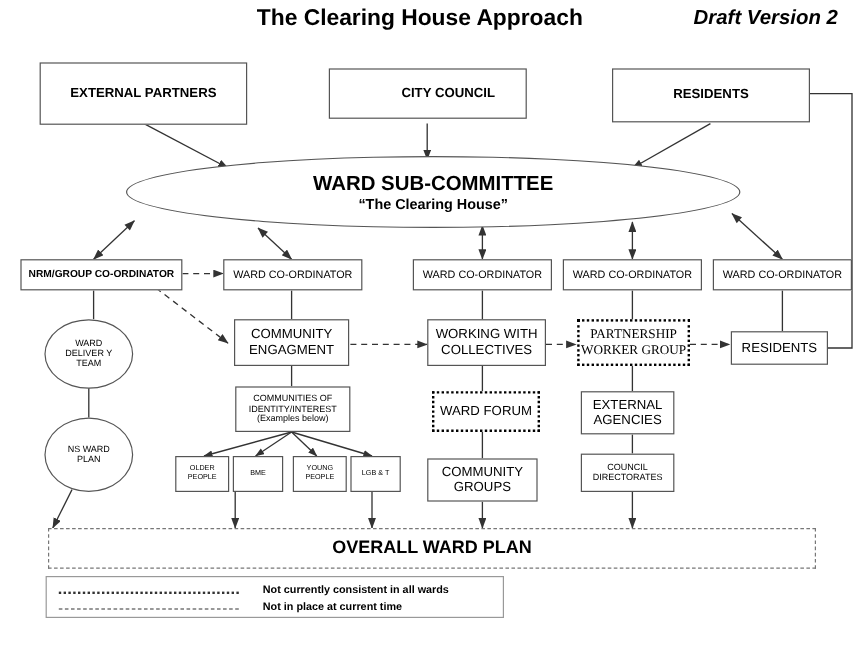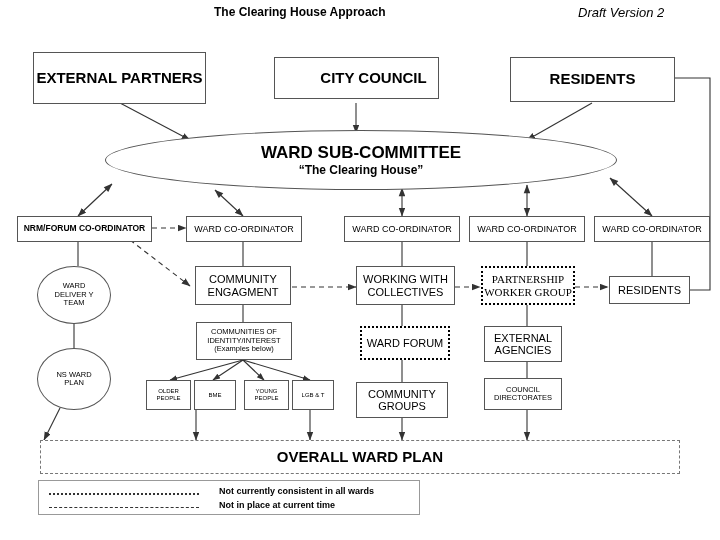--- a/index.html
+++ b/index.html
@@ -14,33 +14,33 @@
   
   .node{position:absolute;box-sizing:border-box;background:#fff;
         display:flex;align-items:center;justify-content:center;
         text-align:center;line-height:1.12;z-index:3;}
   .box{border:1px solid #555;}
   .dotted{border:2px dotted #000;}
   .dashedbox{border:1px dashed #777;}
   .ellipse{border:1px solid #555;border-radius:50%;}
   .circle{border:1px solid #555;border-radius:50%;}
 
-  .t-head{font-size:15px;font-weight:bold;}
+  .t-head{font-size:11px;font-weight:bold;}
   .t-big{font-size:17px;font-weight:bold;}
   .t-sub{font-size:12px;font-weight:bold;}
   .t-coord{font-size:9px;}
   .t-coord-b{font-size:8.5px;font-weight:bold;}
   .t-mid{font-size:11px;}
   .t-small{font-size:7.5px;}
   .t-tiny{font-size:6px;}
   .t-plan{font-size:15px;font-weight:bold;}
 
   
-  #title{position:absolute;left:214px;top:5px;font-size:12px;font-weight:bold;}
-  #version{position:absolute;left:578px;top:5px;font-size:13px;font-weight:normal;
+  #title{position:absolute;left:214px;top:5px;font-size:19px;font-weight:bold;}
+  #version{position:absolute;left:578px;top:5px;font-size:17px;font-weight:bold;
            font-style:italic;}
 
   
   #legend{position:absolute;left:38px;top:480px;width:382px;height:35px;
           border:1px solid #999;background:#fff;z-index:4;box-sizing:border-box;}
   .legrow{position:absolute;height:15px;}
   .legline{position:absolute;left:10px;width:150px;top:7px;height:0;}
   .l-dot{border-top:2px dotted #333;}
   .l-dash{border-top:1px dashed #333;}
   .legtext{position:absolute;left:180px;top:0;font-size:9px;font-weight:bold;
@@ -130,21 +130,21 @@
   <div class="node box t-head" style="left:510px;top:57px;width:165px;height:45px;">
     <span>RESIDENTS</span>
   </div>
 
   <div class="node ellipse" style="left:105px;top:130px;width:512px;height:60px;flex-direction:column;">
     <div class="t-big">WARD SUB-COMMITTEE</div>
     <div class="t-sub" style="margin-top:2px;">“The Clearing House”</div>
   </div>
 
   <div class="node box t-coord-b" style="left:17px;top:216px;width:135px;height:26px;">
-    <span>NRM/FORUM CO-ORDINATOR</span>
+    <span>NRM/GROUP CO-ORDINATOR</span>
   </div>
 
   <div class="node box t-coord" style="left:186px;top:216px;width:116px;height:26px;">
     <span>WARD CO-ORDINATOR</span>
   </div>
 
   <div class="node box t-coord" style="left:344px;top:216px;width:116px;height:26px;">
     <span>WARD CO-ORDINATOR</span>
   </div>
 

